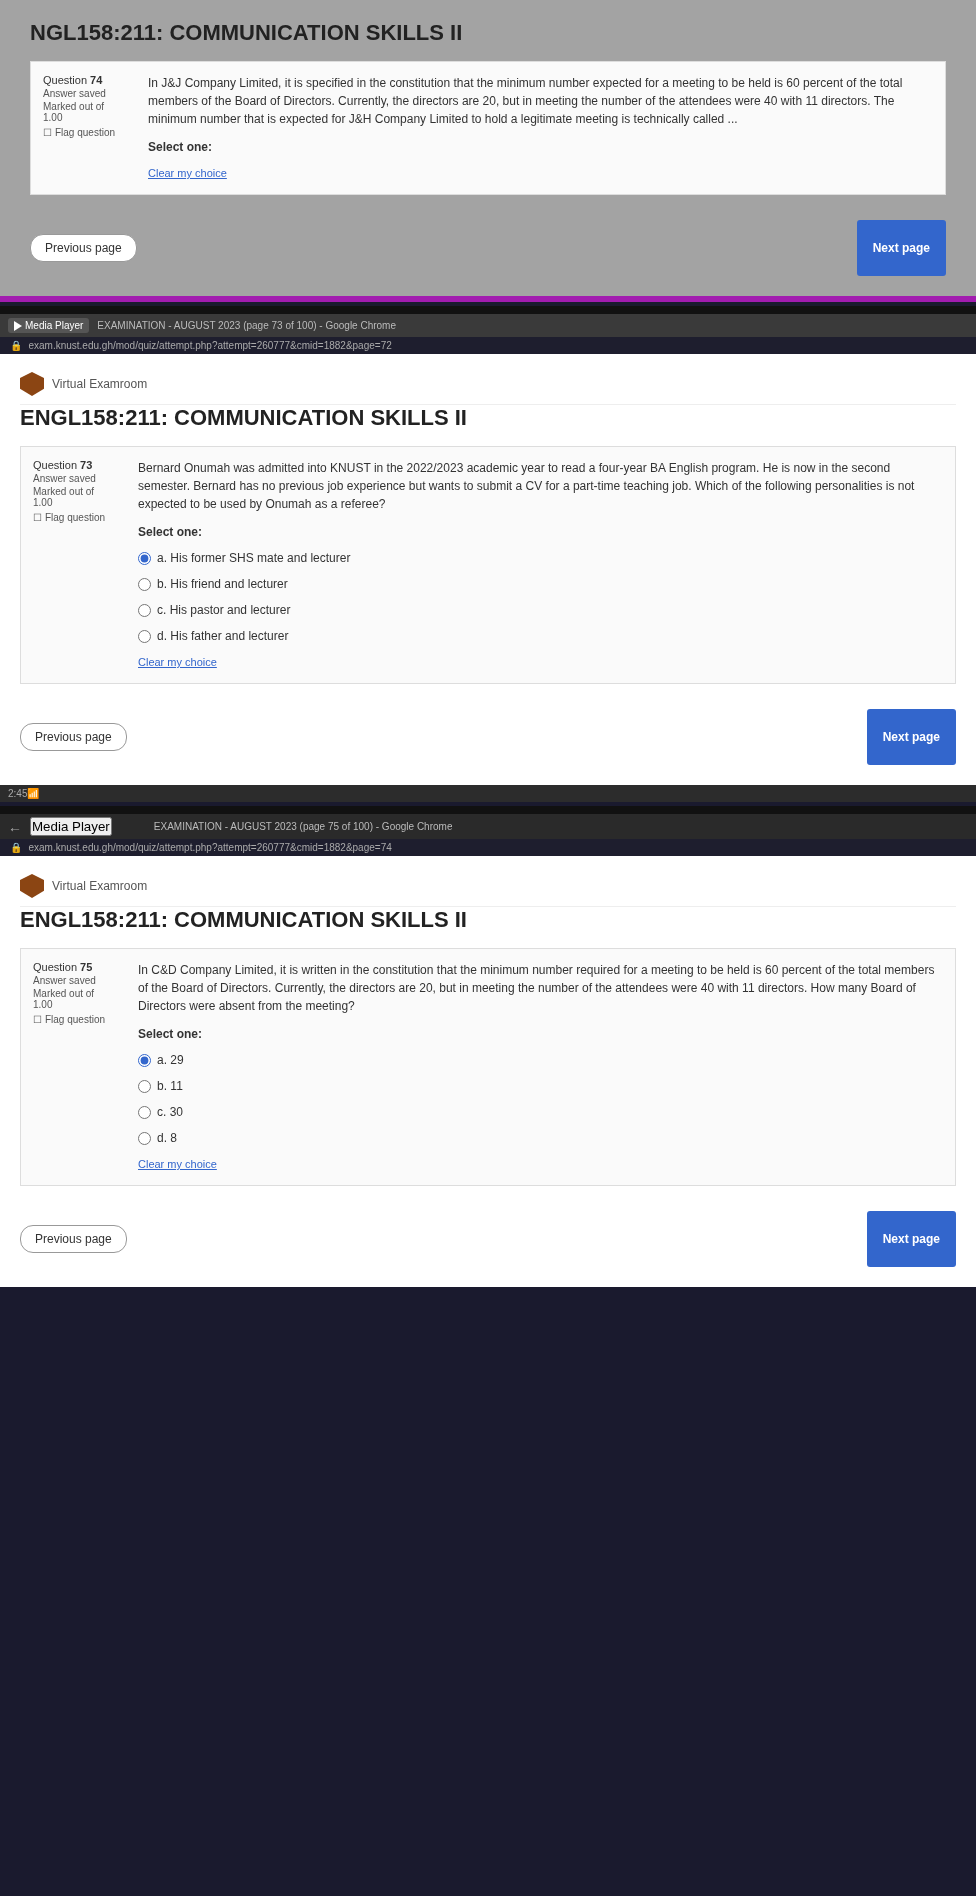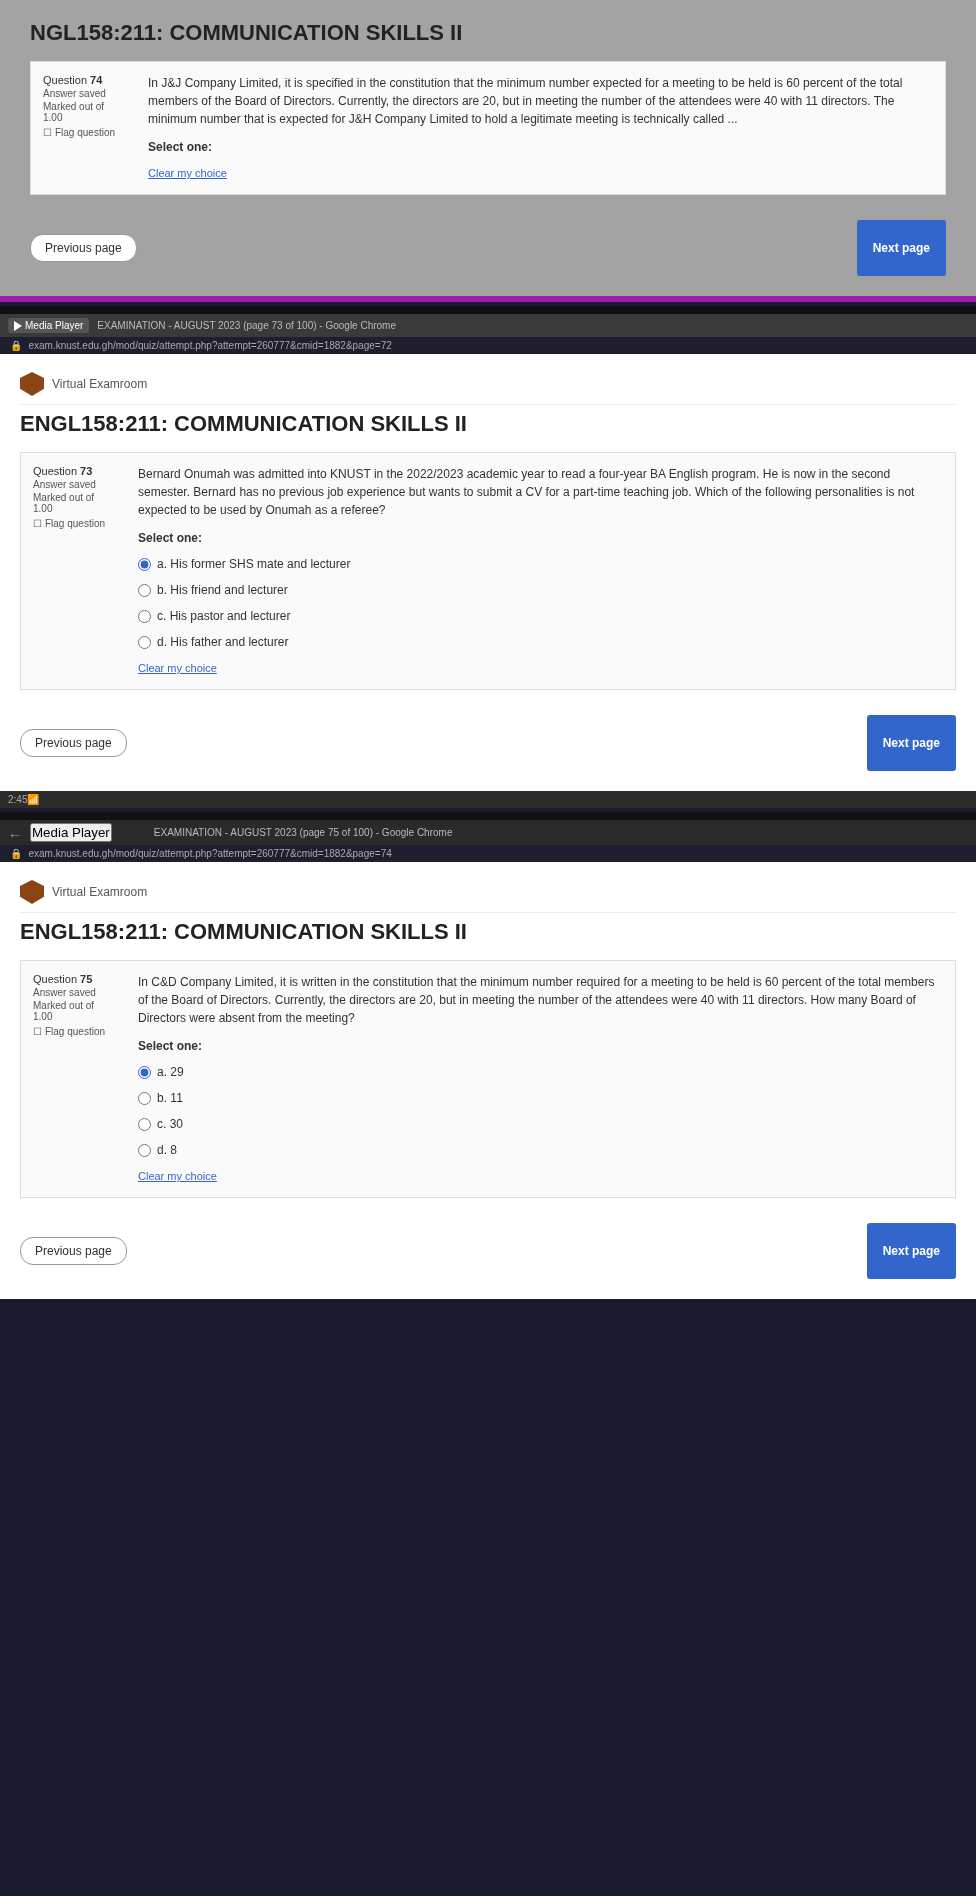--- a/index.html
+++ b/index.html
@@ -83,21 +83,21 @@
       background: #fff;
       padding: 10px 20px 20px 20px;
     }
 
     .virtual-examroom-header {
       display: flex;
       align-items: center;
       gap: 8px;
       padding: 8px 0;
       border-bottom: 1px solid #eee;
-      margin-bottom: 6px;
+      margin-bottom: 0;
     }
 
     .shield-icon {
       width: 24px;
       height: 24px;
       background: #8B4513;
       clip-path: polygon(50% 0%, 100% 25%, 100% 70%, 50% 100%, 0% 70%, 0% 25%);
     }
 
     .page-title {

